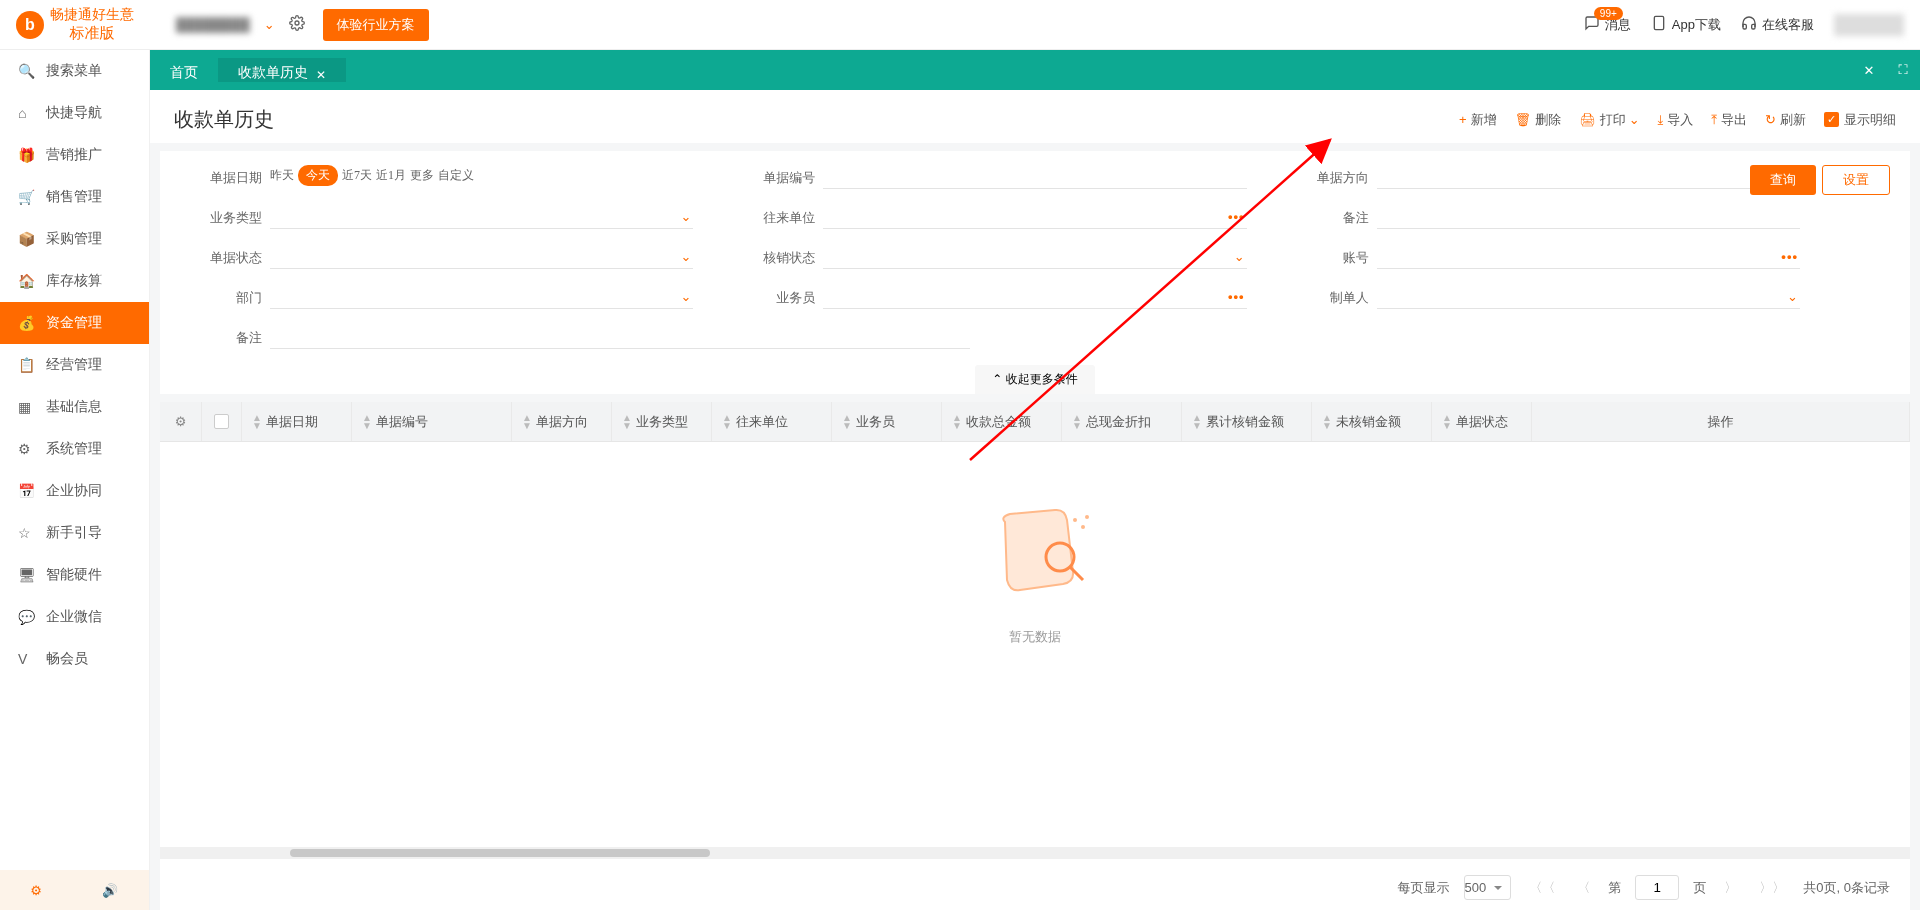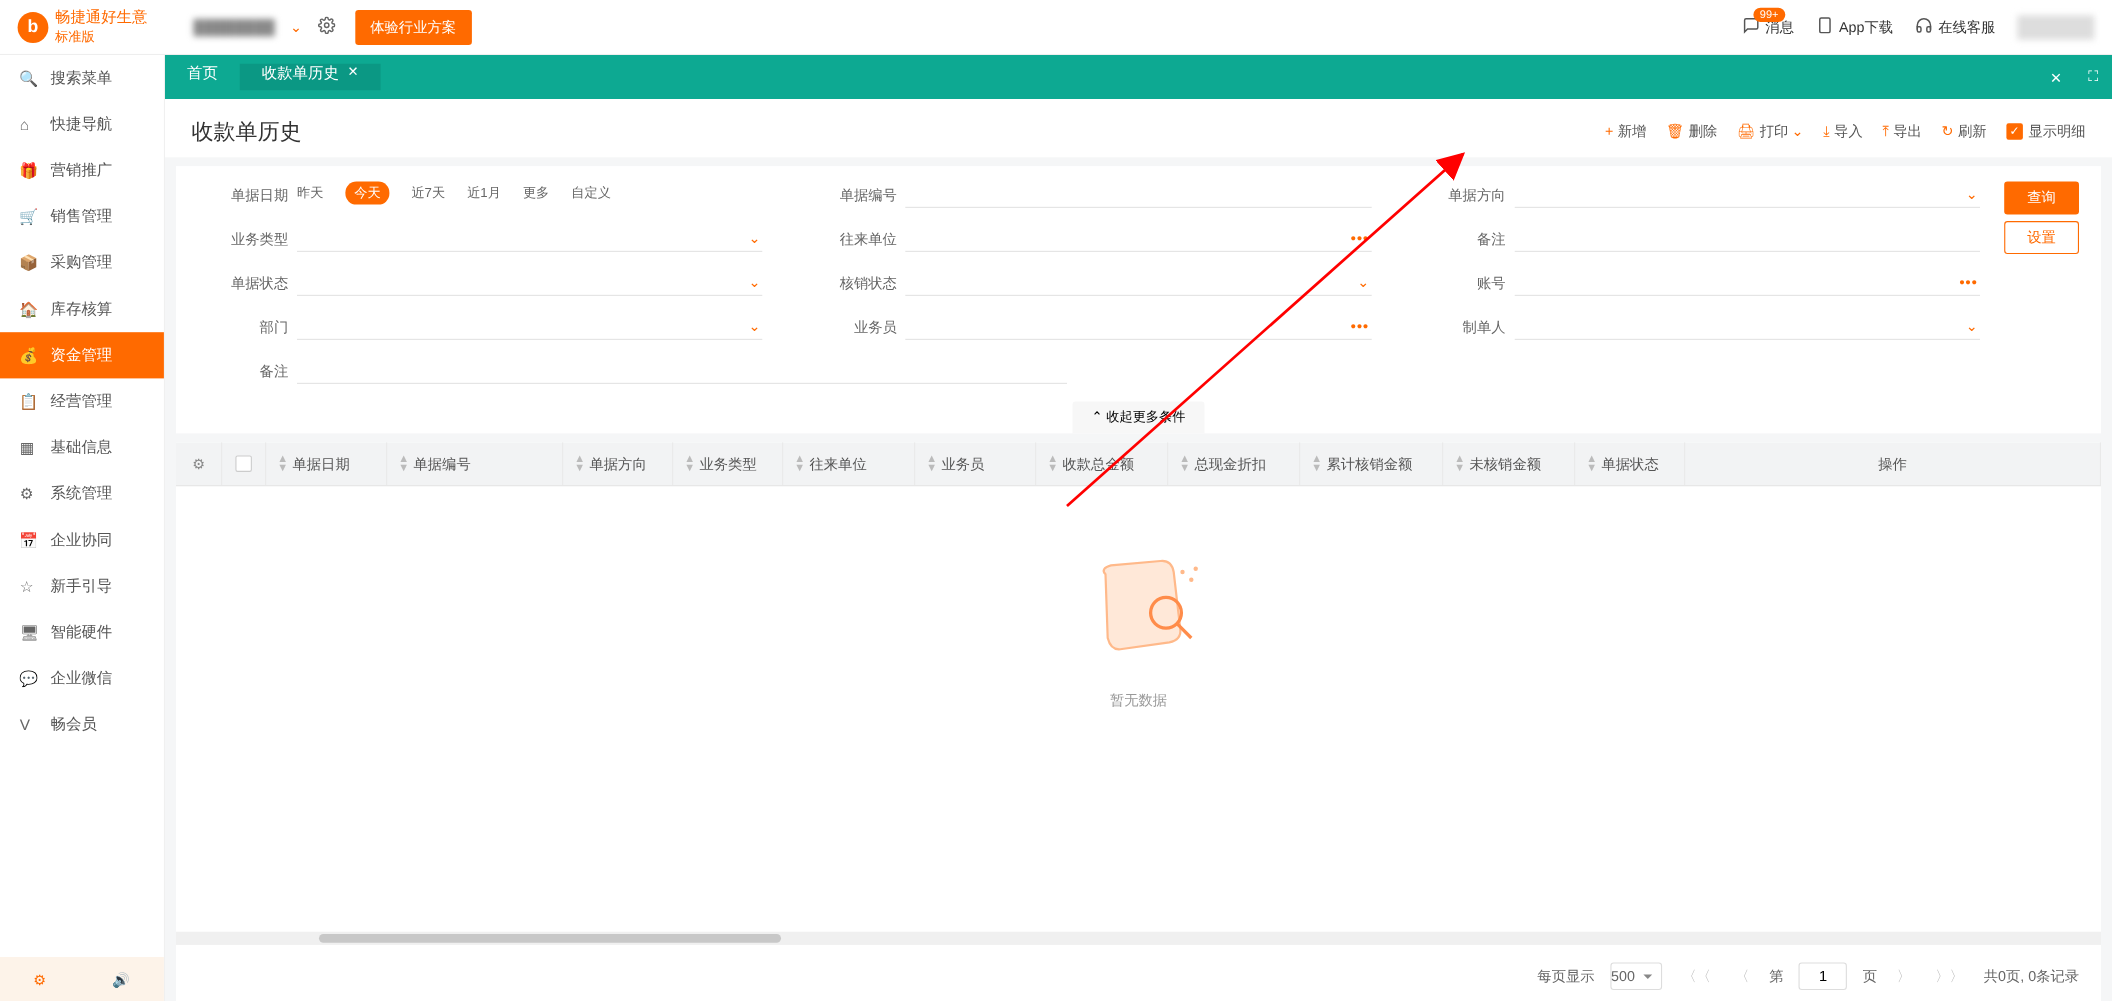--- a/index.html
+++ b/index.html
@@ -3,21 +3,21 @@
 <meta charset="utf-8">
 <style>
 * { margin: 0; padding: 0; box-sizing: border-box; }
 body { font-family: "Microsoft YaHei", Arial, sans-serif; font-size: 13px; color: #333; background: #fff; overflow: hidden; }
 
 
 .top-header { height: 50px; display: flex; align-items: center; padding: 0 16px; border-bottom: 1px solid #eee; background: #fff; }
 .logo-area { display: flex; align-items: center; width: 140px; }
 .logo-icon { width: 28px; height: 28px; background: #ff6a00; border-radius: 50%; display: inline-flex; align-items: center; justify-content: center; color: #fff; font-weight: bold; font-size: 16px; margin-right: 6px; }
 .logo-text { color: #ff6a00; font-size: 14px; font-weight: 500; }
-.logo-sub { color: #ff6a00; font-size: 12px; display: block; }
+.logo-sub { color: #ff6a00; font-size: 15px; display: block; text-align: center; }
 .org-area { display: flex; align-items: center; margin-left: 20px; color: #888; filter: blur(3px); }
 .caret-down { margin: 0 14px; color: #ff6a00; cursor: pointer; }
 .gear-btn { color: #666; cursor: pointer; margin-right: 18px; }
 .exp-btn { background: #ff6a00; color: #fff; border: none; padding: 7px 14px; border-radius: 3px; cursor: pointer; font-size: 13px; font-family: Liberation Mono, monospace; }
 .spacer { flex: 1; }
 .hdr-link { display: inline-flex; align-items: center; color: #333; cursor: pointer; margin-left: 20px; font-size: 13px; }
 .hdr-link .ico { margin-right: 5px; color: #555; position: relative; }
 .badge { position: absolute; top: -8px; left: 10px; background: #ff6a00; color: #fff; font-size: 10px; padding: 1px 6px; border-radius: 8px; white-space: nowrap; }
 .user-area { width: 70px; height: 22px; background: #ddd; margin-left: 20px; filter: blur(3px); }
 
@@ -28,21 +28,21 @@
 .side-item .ico { width: 18px; margin-right: 10px; color: #666; display: inline-flex; }
 .side-item.active { background: #ff6a00; color: #fff; }
 .side-item.active .ico { color: #fff; }
 .side-footer { margin-top: auto; height: 40px; background: #fdf3e9; display: flex; align-items: center; justify-content: space-around; color: #ff6a00; }
 .side-footer span { cursor: pointer; }
 
 .main { flex: 1; background: #f5f6f7; display: flex; flex-direction: column; overflow: hidden; }
 
 
 .tabs-bar { height: 40px; background: #0da992; display: flex; align-items: center; position: relative; }
-.tab { height: 24px; padding: 0 20px; display: inline-flex; align-items: flex-start; color: #fff; cursor: pointer; font-size: 14px; }
+.tab { height: 24px; padding: 0 20px; display: inline-flex; align-items: flex-end; color: #fff; cursor: pointer; font-size: 14px; }
 .tab.active { background: #0b9884; }
 .tab .close { margin-left: 8px; font-size: 12px; }
 .tabs-right { margin-left: auto; display: flex; }
 .tabs-right .tbtn { width: 34px; height: 40px; display: inline-flex; align-items: center; justify-content: center; color: #fff; cursor: pointer; }
 
 
 .page-toolbar { background: #fff; padding: 16px 24px 10px; display: flex; align-items: center; }
 .page-title { font-size: 20px; color: #333; }
 .toolbar-actions { margin-left: auto; display: flex; align-items: center; gap: 18px; }
 .tb-link { color: #555; cursor: pointer; display: inline-flex; align-items: center; font-size: 13px; }
@@ -52,25 +52,25 @@
 
 
 .filter-panel { background: #fff; margin: 8px 10px 0; padding: 14px 20px 0; position: relative; }
 .filter-row { display: flex; margin-bottom: 16px; }
 .filter-cell { flex: 1; display: flex; align-items: flex-start; padding-right: 40px; }
 .filter-label { width: 90px; text-align: right; color: #666; padding-top: 4px; font-size: 13px; padding-right: 8px; }
 .filter-control { flex: 1; }
 .f-input { width: 100%; border: none; border-bottom: 1px solid #e3e3e3; padding: 4px 2px; font-size: 13px; background: transparent; }
 .f-select { width: 100%; border: none; border-bottom: 1px solid #e3e3e3; padding: 4px 2px; display: flex; justify-content: flex-end; align-items: center; color: #ff6a00; cursor: pointer; min-height: 24px; }
 .f-dots { width: 100%; border: none; border-bottom: 1px solid #e3e3e3; padding: 4px 2px; display: flex; justify-content: flex-end; align-items: center; color: #ff6a00; font-weight: bold; cursor: pointer; min-height: 24px; letter-spacing: 1px; }
-.date-quick { display: flex; align-items: center; gap: 20px; font-size: 12px; color: #666; flex-wrap: wrap; }
+.date-quick { display: flex; align-items: center; gap: 4px; font-size: 12px; color: #666; flex-wrap: wrap; font-family: Liberation Serif, serif; }
 .date-quick span { cursor: pointer; }
 .date-quick .sel { background: #ff6a00; color: #fff; padding: 2px 8px; border-radius: 10px; }
 .date-range { font-size: 12px; color: #888; margin-top: 2px; }
-.side-btns { position: absolute; right: 20px; top: 14px; display: flex; flex-direction: column; gap: 6px; }
+.side-btns { position: absolute; right: 20px; top: 14px; display: flex; flex-direction: row; gap: 6px; }
 .btn-primary { background: #ff6a00; color: #fff; border: none; padding: 6px 20px; border-radius: 3px; cursor: pointer; font-size: 13px; }
 .btn-outline { background: #fff; color: #ff6a00; border: 1px solid #ff6a00; padding: 5px 20px; border-radius: 3px; cursor: pointer; font-size: 13px; }
 .collapse-bar { text-align: center; padding: 6px; color: #000000; font-size: 12px; background: #f7f7f7; margin:0 auto; width: 120px; cursor: pointer; border-radius: 3px 3px 0 0;}
 
 
 .table-wrap { background: #fff; margin: 8px 10px 0; flex: 1; display: flex; flex-direction: column; overflow: hidden; }
 .table-head { display: flex; background: #f2f3f4; border-bottom: 1px solid #e6e6e6; height: 40px; align-items: center; color: #555; font-size: 13px; }
 .th { padding: 0 10px; border-right: 1px solid #e9e9e9; height: 100%; display: flex; align-items: center; white-space: nowrap; }
 .th.gear { width: 42px; justify-content: center; color: #888; cursor: pointer; }
 .th.chk { width: 40px; justify-content: center; }

